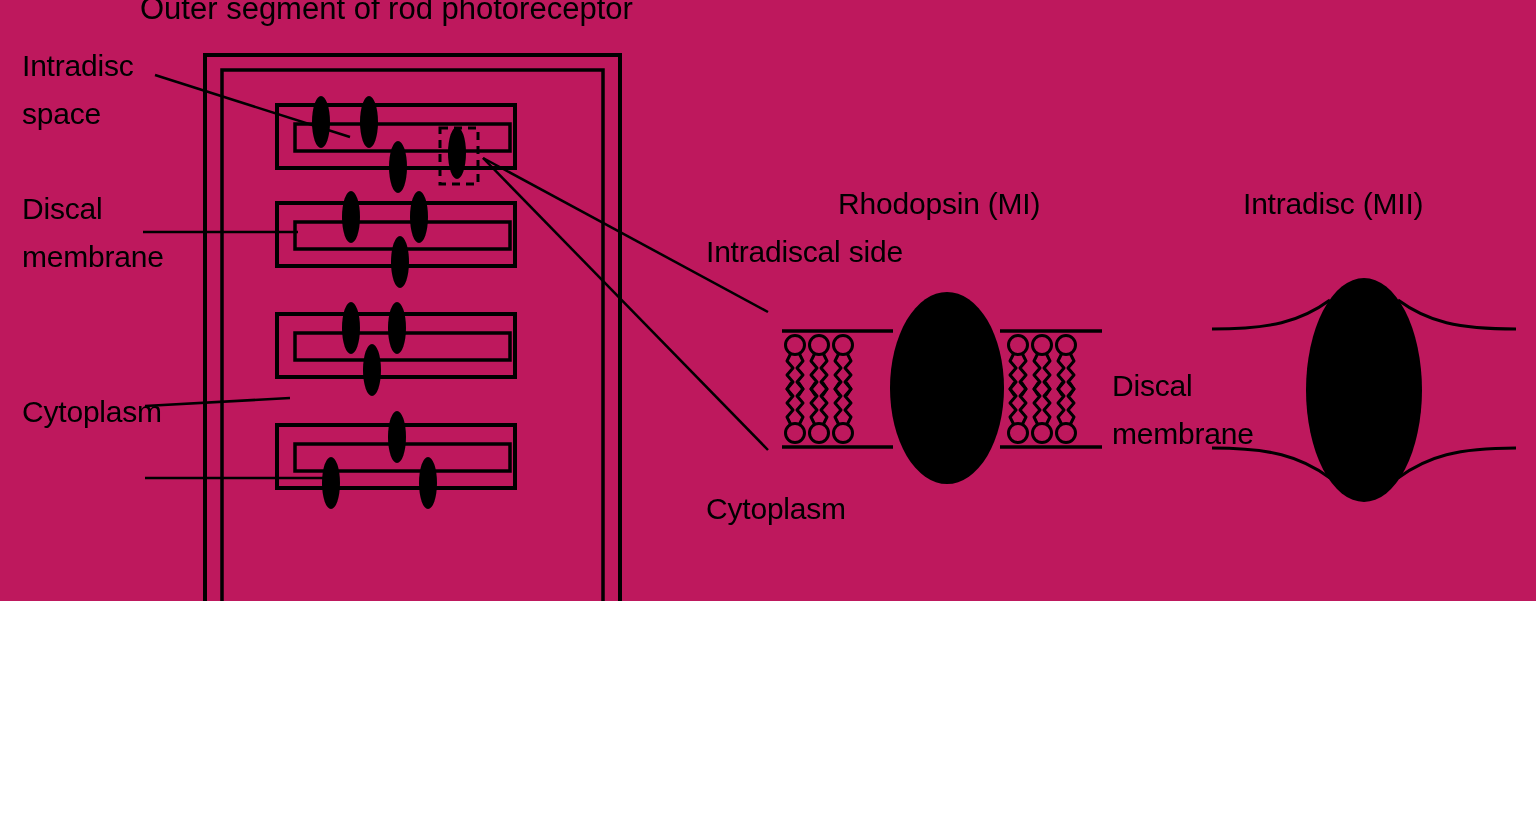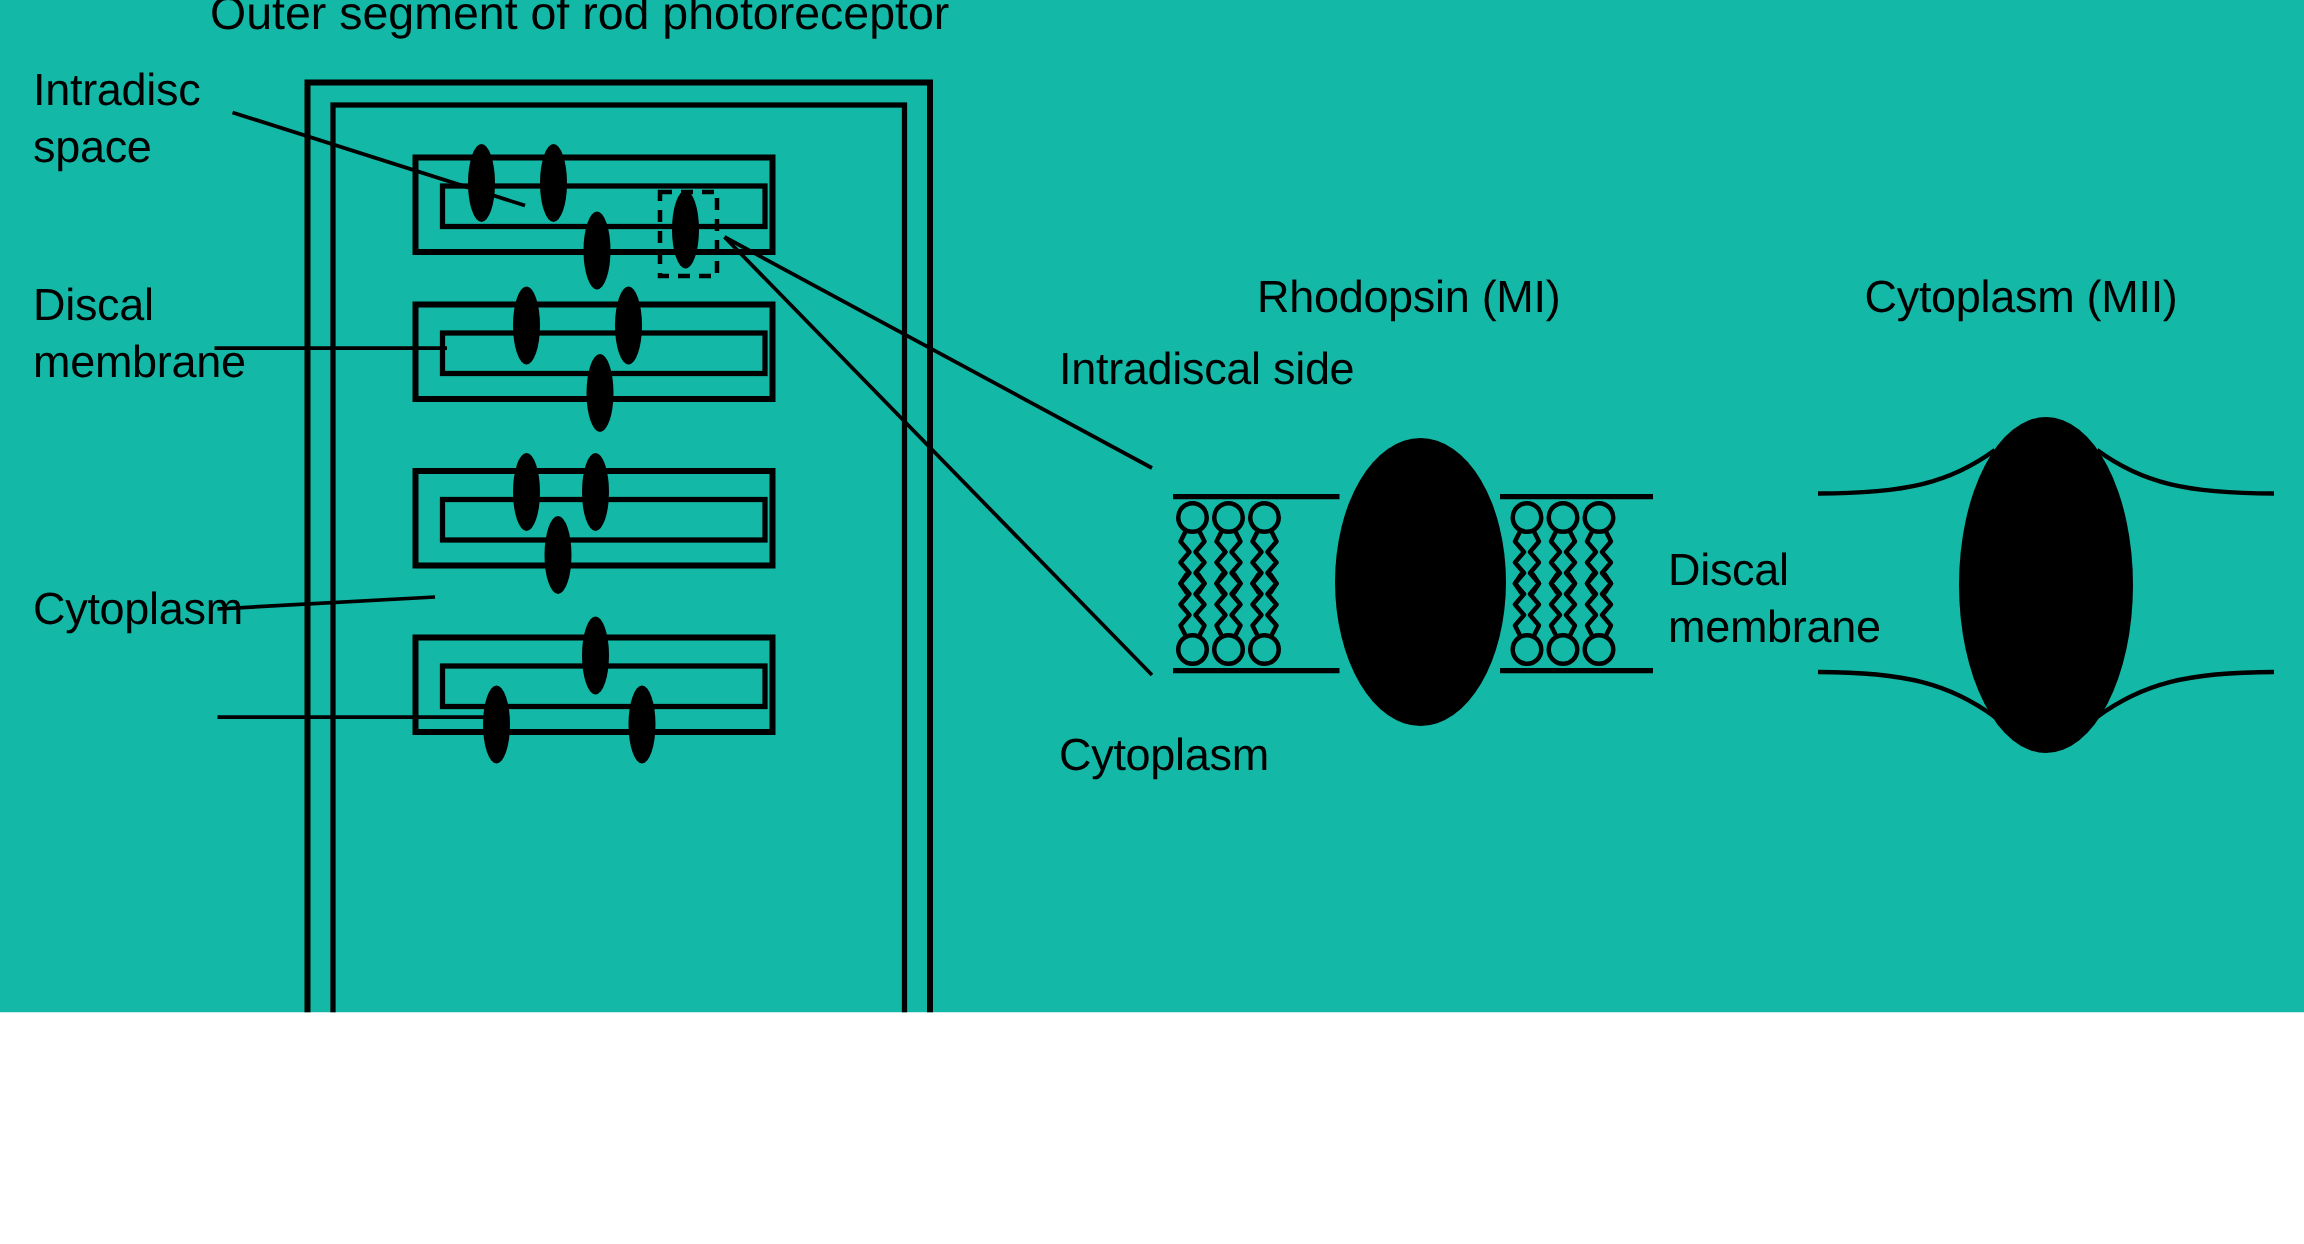--- a/index.html
+++ b/index.html
@@ -8,36 +8,36 @@
     padding: 0;
     background: #ffffff;
   }
   body {
     font-family: "Liberation Sans", sans-serif;
     color: #000000;
   }
   #figure {
     position: relative;
     width: 1536px;
-    height: 675px;
+    height: 601px;
     overflow: hidden;
-    background: #14b8a6;
+    background: #be185d;
   }
   #figure svg.layer {
     position: absolute;
     left: 0;
     top: 0;
     width: 1536px;
     height: 829px;
   }
   .lbl {
     position: absolute;
     font-family: "Liberation Sans", sans-serif;
     font-size: 30px;
-    line-height: 38px;
+    line-height: 48px;
     color: #000000;
     white-space: pre;
     letter-spacing: -0.2px;
   }
   .lbl.two-line { white-space: pre-line; }
   #title {
     position: absolute;
     left: 140px;
     top: -10px;
     font-size: 31px;
@@ -176,15 +176,15 @@
 
   <div class="lbl" style="left:706px; top:228px;">Intradiscal side</div>
 
   <div class="lbl" style="left:838px; top:180px;">Rhodopsin (MI)</div>
 
   <div class="lbl" style="left:706px; top:485px;">Cytoplasm</div>
 
   <div class="lbl two-line" style="left:1112px; top:362px;">Discal
 membrane</div>
 
-  <div class="lbl" style="left:1243px; top:180px;">Cytoplasm (MII)</div>
+  <div class="lbl" style="left:1243px; top:180px;">Intradisc (MII)</div>
 
 </div>
 
 </body></html>

